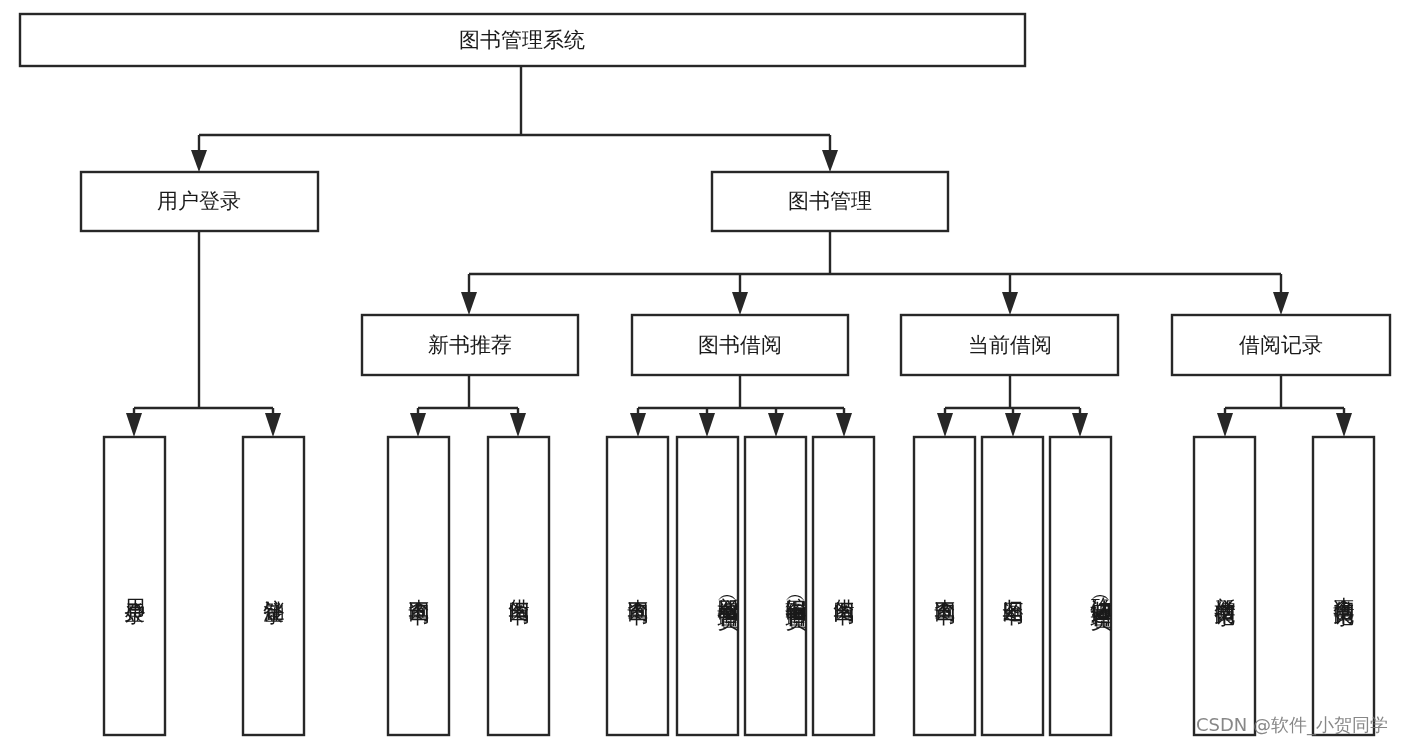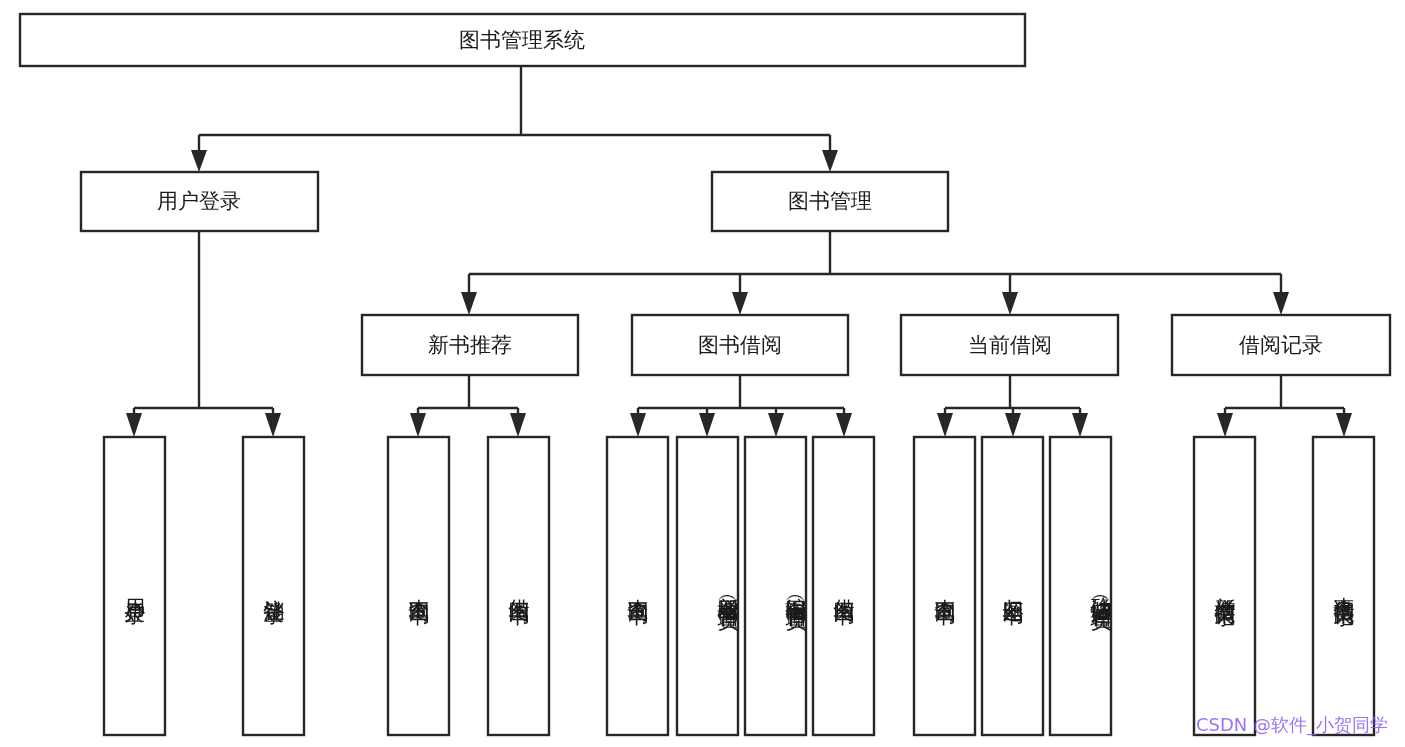--- a/index.html
+++ b/index.html
@@ -59,21 +59,21 @@
     letter-spacing: 2px;
     line-height: 1;
     white-space: nowrap;
     pointer-events: none;
     text-align: center;
   }
   .watermark {
     position: absolute;
     font-family: "DejaVu Sans", "Liberation Sans", sans-serif;
     font-size: 18px;
-    color: #8b5cf6;
+    color: #737373;
     white-space: nowrap;
     opacity: 0.85;
   }
 </style>
 </head>
 <body>
 
 <div id="diagram-root">
 
   <svg id="flow" viewBox="0 0 1405 747">

